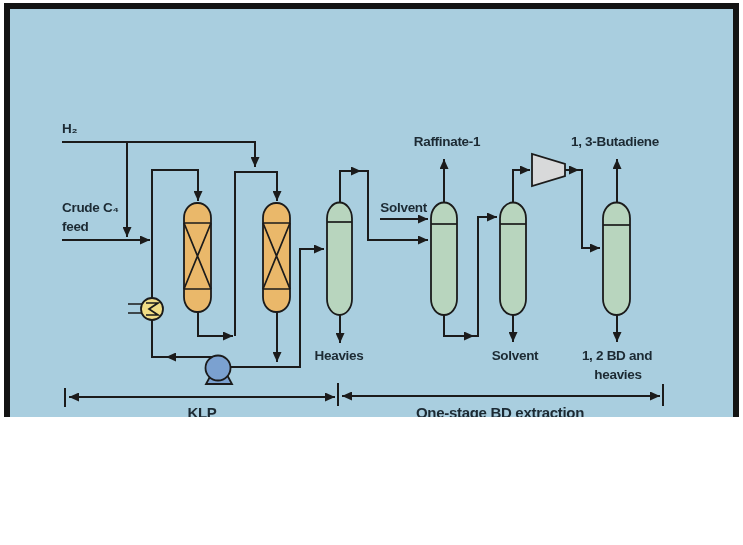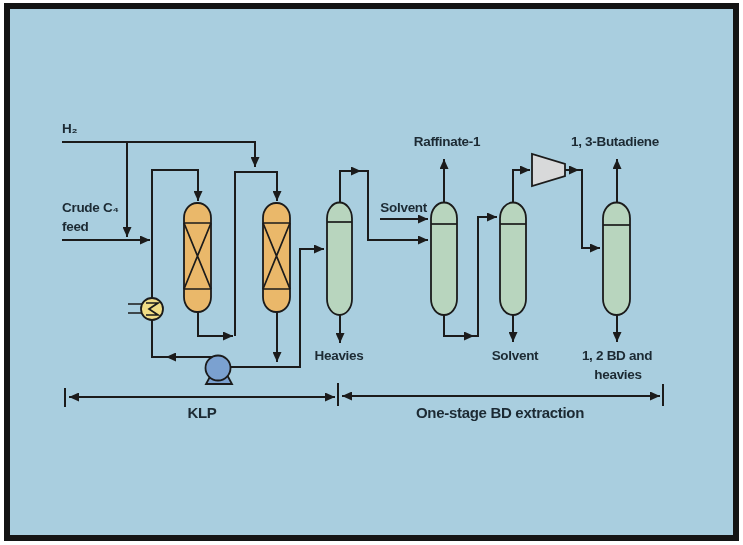--- a/index.html
+++ b/index.html
@@ -1,16 +1,16 @@
 <!DOCTYPE html>
 <html><head>
 <meta charset="utf-8">
 <style>
   html,body{margin:0;padding:0;background:#ffffff;}
-  #stage{position:relative;width:743px;height:545px;background:#ffffff;overflow:hidden;}
+  #stage{position:relative;width:743px;height:417px;background:#ffffff;overflow:hidden;}
   svg{display:block;}
   text{
     font-family:"Liberation Sans","DejaVu Sans",sans-serif;
     font-weight:700;
     letter-spacing:-0.3px;
   }
   .lbl{font-size:13.5px;}
   .lbl-sec{font-size:15px;}
   .pl{fill:none;stroke-width:2;stroke-linecap:butt;stroke-linejoin:miter;}
   .thin{fill:none;stroke-width:1.7;}

